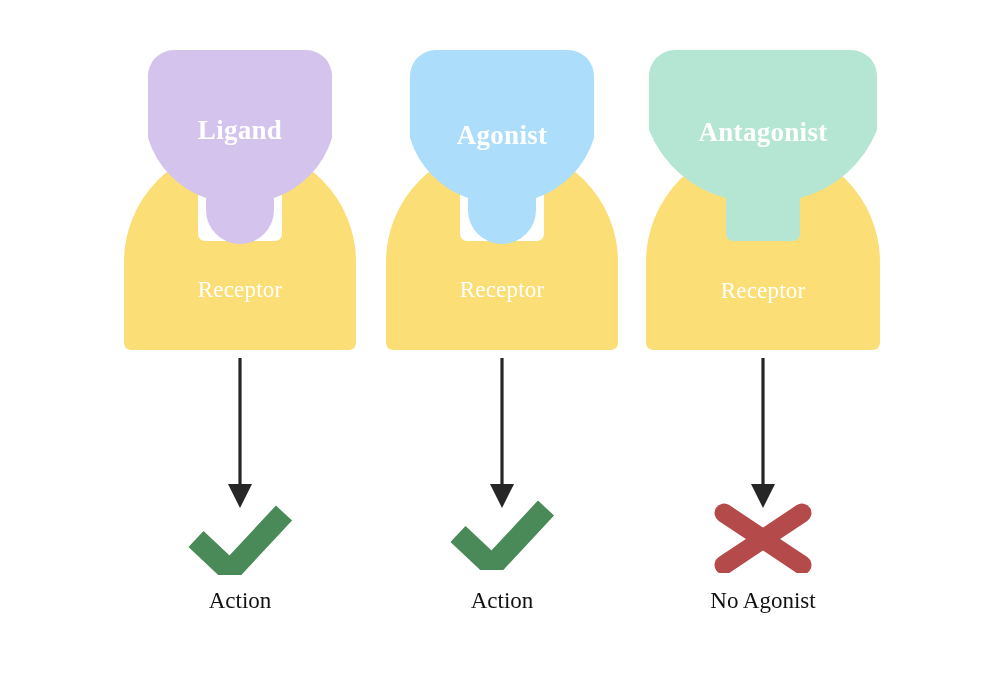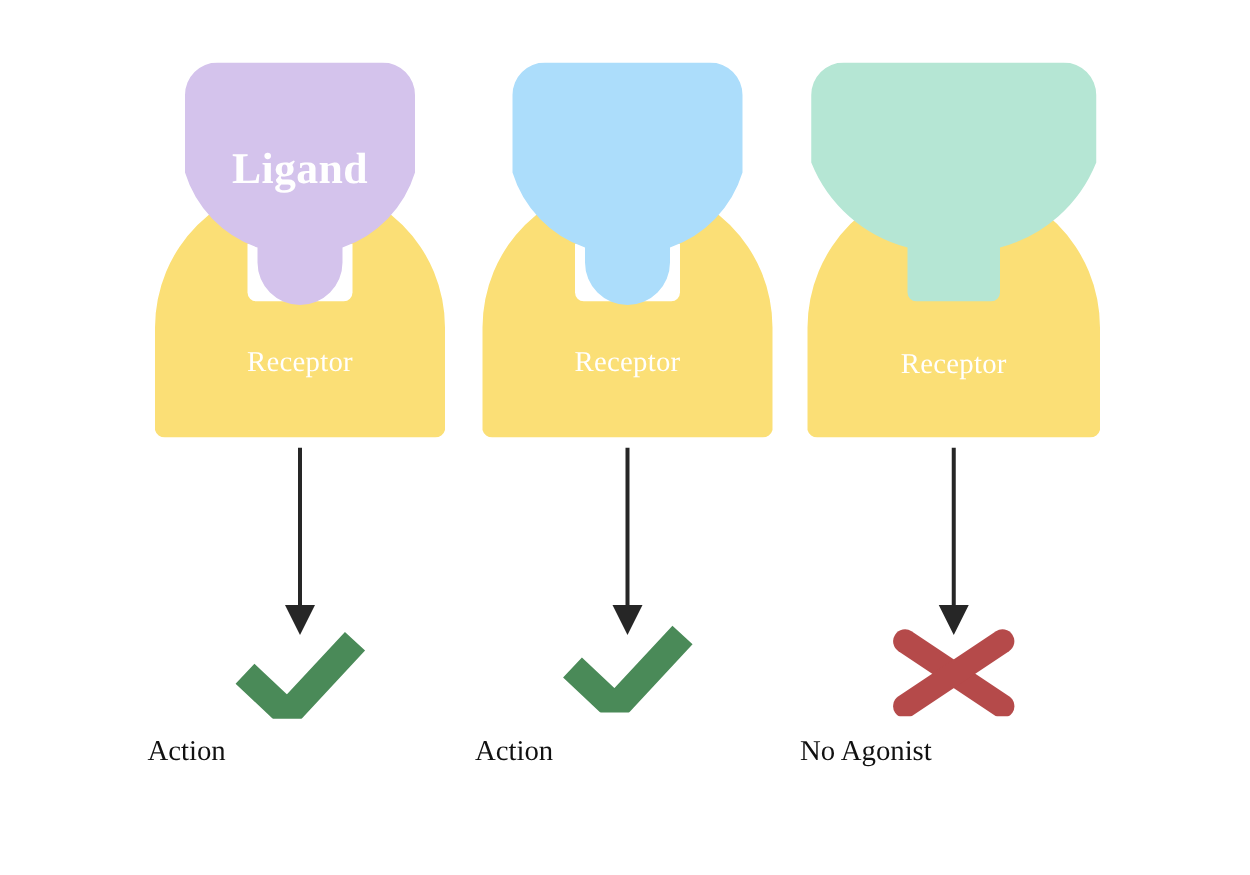--- a/index.html
+++ b/index.html
@@ -27,35 +27,35 @@
   }
   .shape-label {
     position: absolute;
     color: #ffffff;
     font-weight: bold;
     white-space: nowrap;
     text-align: center;
     pointer-events: none;
   }
   .ligand-label {
-    font-size: 35px;
+    font-size: 27px;
     letter-spacing: 0.3px;
   }
   .receptor-label {
     font-size: 23px;
     font-weight: normal;
     letter-spacing: 0.2px;
   }
   .outcome-label {
     position: absolute;
     color: #111111;
     font-size: 23px;
     font-weight: normal;
     white-space: nowrap;
-    text-align: left;
+    text-align: center;
     width: 100%;
     left: 0;
     font-family: Liberation Serif, serif;
   }
   .arrow-wrap {
     position: absolute;
   }
   .mark-wrap {
     position: absolute;
   }
@@ -143,20 +143,21 @@
                A 26 26 0 0 1 214 26
                L 214 88
                A 92 92 0 0 1 156 148
                L 156 160
                A 34 34 0 0 1 88 160
                L 88 148
                A 92 92 0 0 1 30 88
                Z"></path>
     </svg>
 
+    <div class="shape-label ligand-label" style="left:0; top:120px; width:244px;">Agonist</div>
 
     <div class="shape-label receptor-label" style="left:0; top:277px; width:244px;">Receptor</div>
 
     <div class="arrow-wrap" style="left:0; top:358px; width:244px;">
       <svg class="arrow-svg" width="244" height="150" viewBox="0 0 244 150">
         <line x1="122" y1="0" x2="122" y2="128" stroke="#262626" stroke-width="3.2"></line>
         <path d="M 110 126 L 134 126 L 122 150 Z" fill="#262626"></path>
       </svg>
     </div>
 
@@ -189,20 +190,21 @@
                A 114 114 0 0 1 160 148
                L 160 184
                A 7 7 0 0 1 153 191
                L 93 191
                A 7 7 0 0 1 86 184
                L 86 148
                A 114 114 0 0 1 9 80
                Z"></path>
     </svg>
 
+    <div class="shape-label ligand-label" style="left:0; top:117px; width:246px;">Antagonist</div>
 
     <div class="shape-label receptor-label" style="left:0; top:278px; width:246px;">Receptor</div>
 
     <div class="arrow-wrap" style="left:0; top:358px; width:246px;">
       <svg class="arrow-svg" width="246" height="150" viewBox="0 0 246 150">
         <line x1="123" y1="0" x2="123" y2="128" stroke="#262626" stroke-width="3.2"></line>
         <path d="M 111 126 L 135 126 L 123 150 Z" fill="#262626"></path>
       </svg>
     </div>
 

